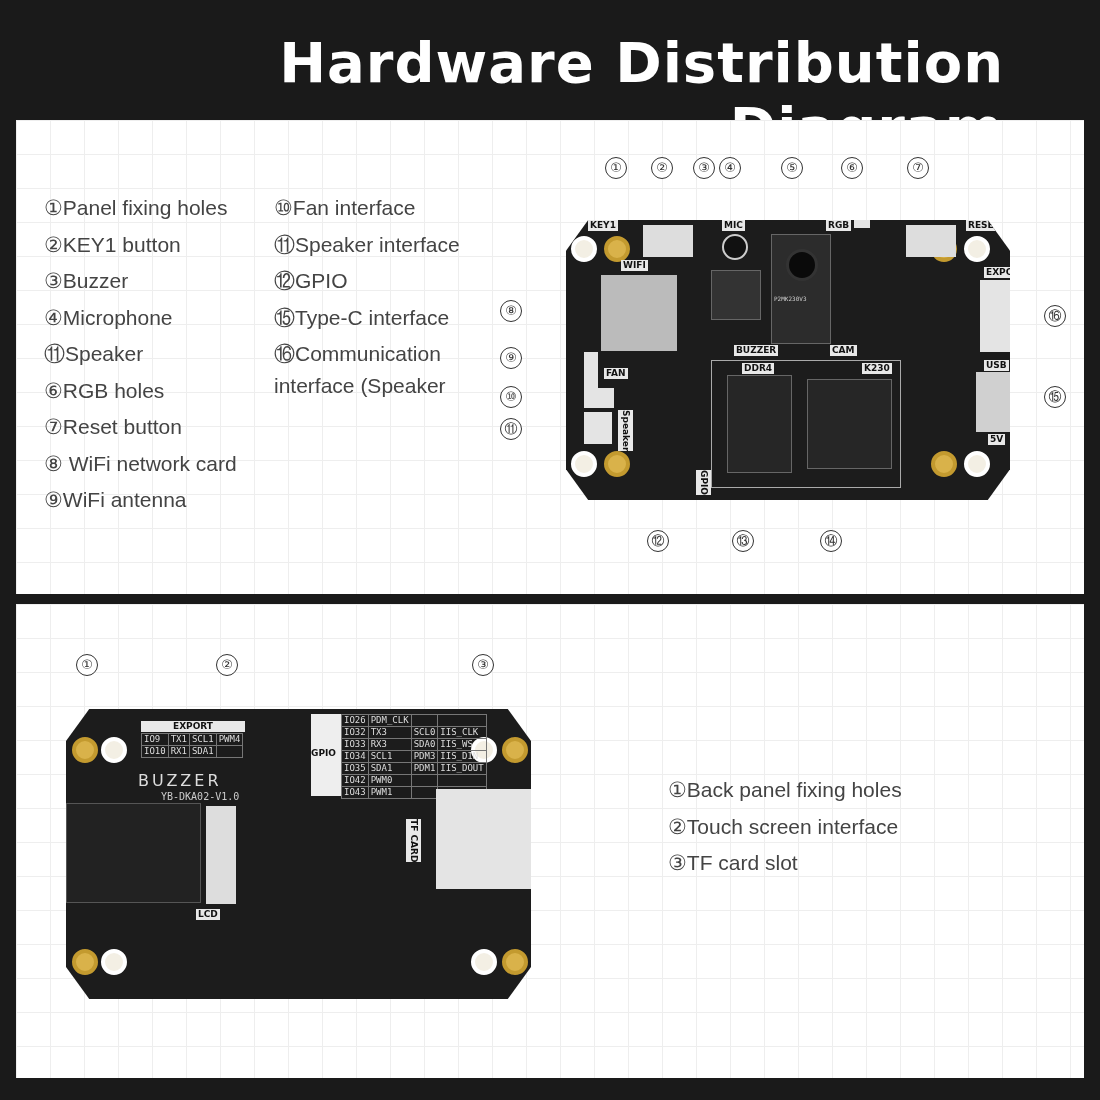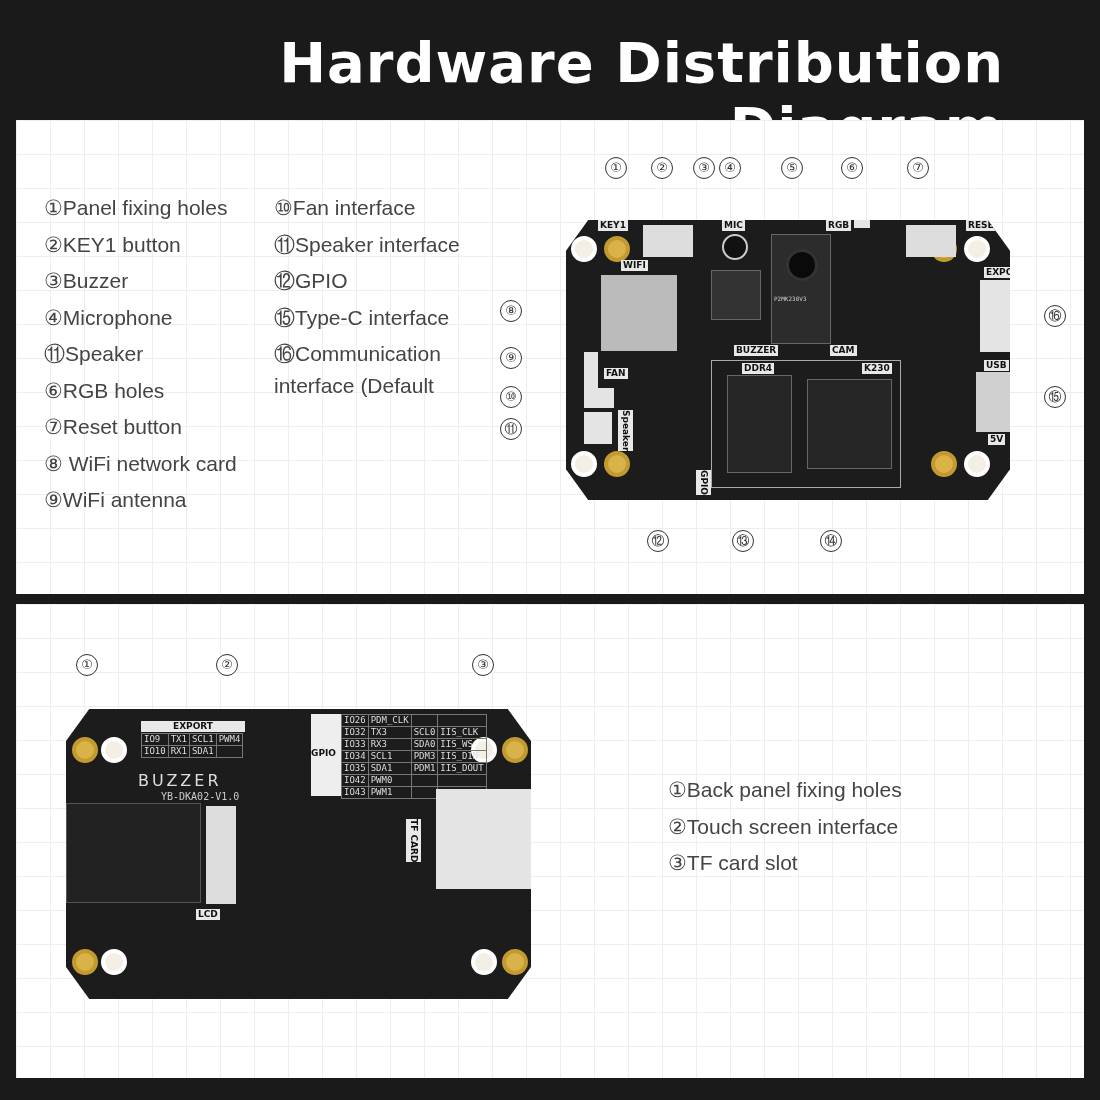--- a/index.html
+++ b/index.html
@@ -37,33 +37,33 @@
     <div>⑦Reset button</div>
     <div>⑧ WiFi network card</div>
     <div>⑨WiFi antenna</div>
   </div>
   <div class="lbl" style="left:258px;top:70px">
     <div>⑩Fan interface</div>
     <div>⑪Speaker interface</div>
     <div>⑫GPIO</div>
     <div>⑮Type-C interface</div>
     <div>⑯Communication</div>
-    <div style="line-height:26px">interface (Default</div>
+    <div style="line-height:26px">interface (Speaker</div>
   </div>
 
   <div class="board" style="left:550px;top:100px;width:444px;height:280px">
     <div class="hole" style="left:5px;top:16px"></div>
     <div class="hole g" style="left:38px;top:16px"></div>
     <div class="hole g" style="left:365px;top:16px"></div>
     <div class="hole" style="left:398px;top:16px"></div>
     <div class="hole" style="left:5px;top:231px"></div>
     <div class="hole g" style="left:38px;top:231px"></div>
     <div class="hole g" style="left:365px;top:231px"></div>
     <div class="hole" style="left:398px;top:231px"></div>
-    <span class="tag" style="left:32px;top:0px">KEY1</span>
+    <span class="tag" style="left:22px;top:0px">KEY1</span>
     <div class="white" style="left:77px;top:5px;width:50px;height:32px;background:#ddd"></div>
     <span class="tag" style="left:55px;top:40px">WIFI</span>
     <span class="tag" style="left:156px;top:0px">MIC</span>
     <div style="position:absolute;left:156px;top:14px;width:26px;height:26px;border-radius:50%;border:2px solid #ccc;background:#111"></div>
     <div class="chip" style="left:205px;top:14px;width:60px;height:110px;background:#2c2c2c">
       <div style="position:absolute;left:14px;top:14px;width:32px;height:32px;border-radius:50%;background:#0a0a0a;border:3px solid #333"></div>
       <span class="small" style="left:2px;top:60px;font-size:6px">P2MK230V3</span>
     </div>
     <span class="tag" style="left:260px;top:0px">RGB</span>
     <div class="white" style="left:288px;top:0px;width:16px;height:8px"></div>

